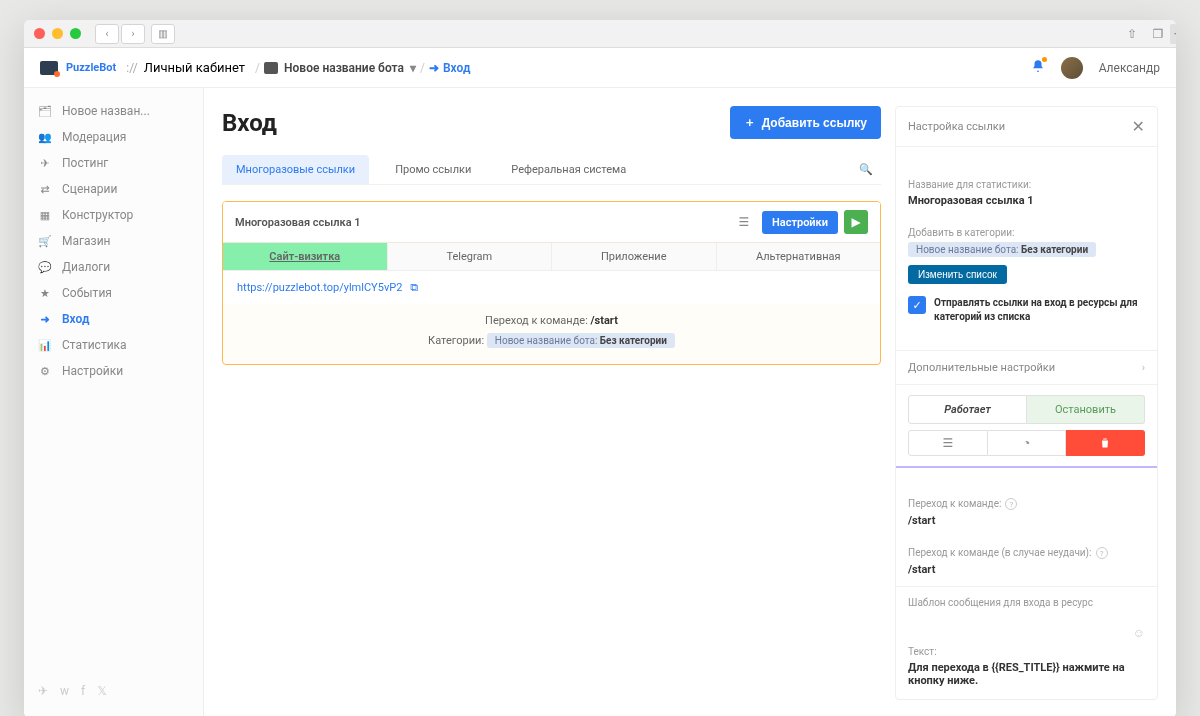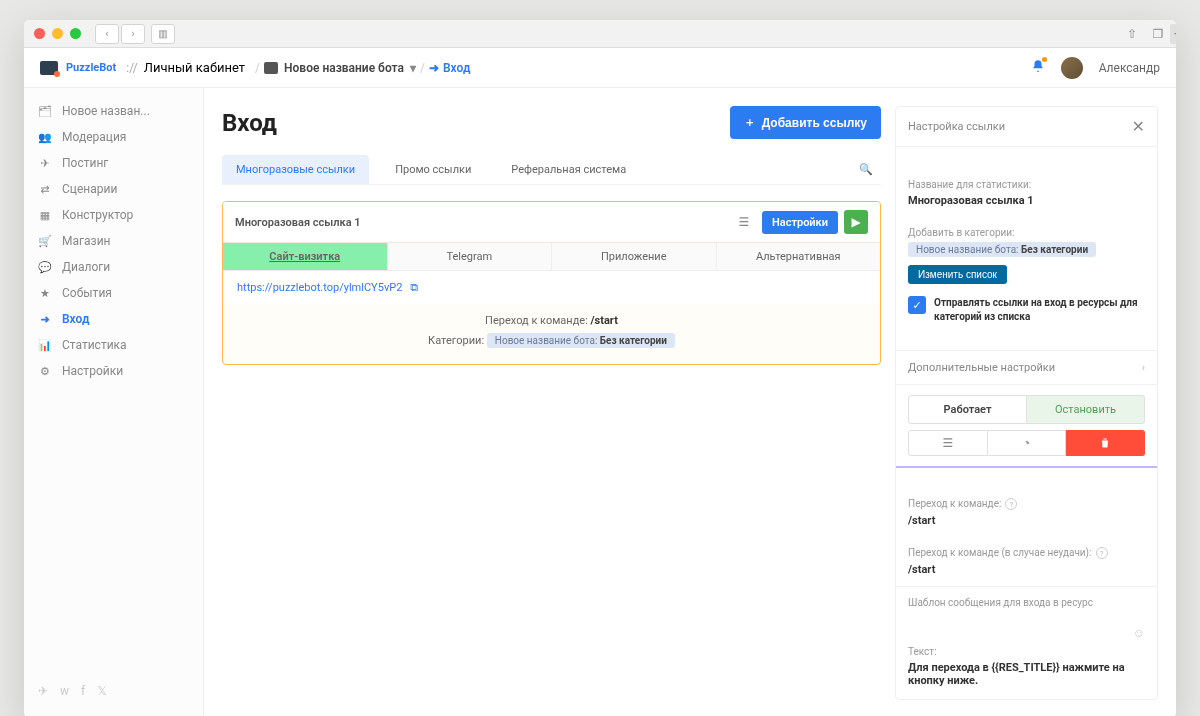--- a/index.html
+++ b/index.html
@@ -151,21 +151,21 @@
 
 .collapse-row {
   display:flex; align-items:center; padding:10px 12px;
   border-top:1px solid #f0f0f0; border-bottom:1px solid #f0f0f0;
   font-size:11px; color:#888;
 }
 .collapse-chevron { margin-left:auto; color:#bbb; }
 
 .status-row { display:flex; padding:10px 12px 6px; gap:0; }
 .status-btn { flex:1; text-align:center; padding:7px; font-size:11px; border:1px solid #e0e0e0; }
-.status-btn.working { background:#fff; color:#444; font-weight:600; border-radius:3px 0 0 3px; }
+.status-btn.working { background:#fff; color:#444; font-weight:600; border-radius:3px 0 0 3px;font-style:italic; }
 .status-btn.stop { background:#e8f5e8; color:#5a9a5a; border-radius:0 3px 3px 0; border-left:none; }
 
 .action-row { display:flex; padding:0 12px 10px; gap:0; }
 .action-btn { flex:1; height:26px; border:1px solid #e0e0e0; display:flex; align-items:center; justify-content:center; color:#888; }
 .action-btn:first-child { border-radius:3px 0 0 3px; }
 .action-btn.delete { background:#ff4d3a; color:#fff; border-color:#ff4d3a; border-radius:0 3px 3px 0; }
 
 .section { padding:10px 12px; border-top:2px solid #c4b5fd; }
 .help-icon { display:inline-block; width:12px; height:12px; border:1px solid #ccc; border-radius:50%; font-size:8px; text-align:center; line-height:11px; color:#bbb; margin-left:4px; }
 

